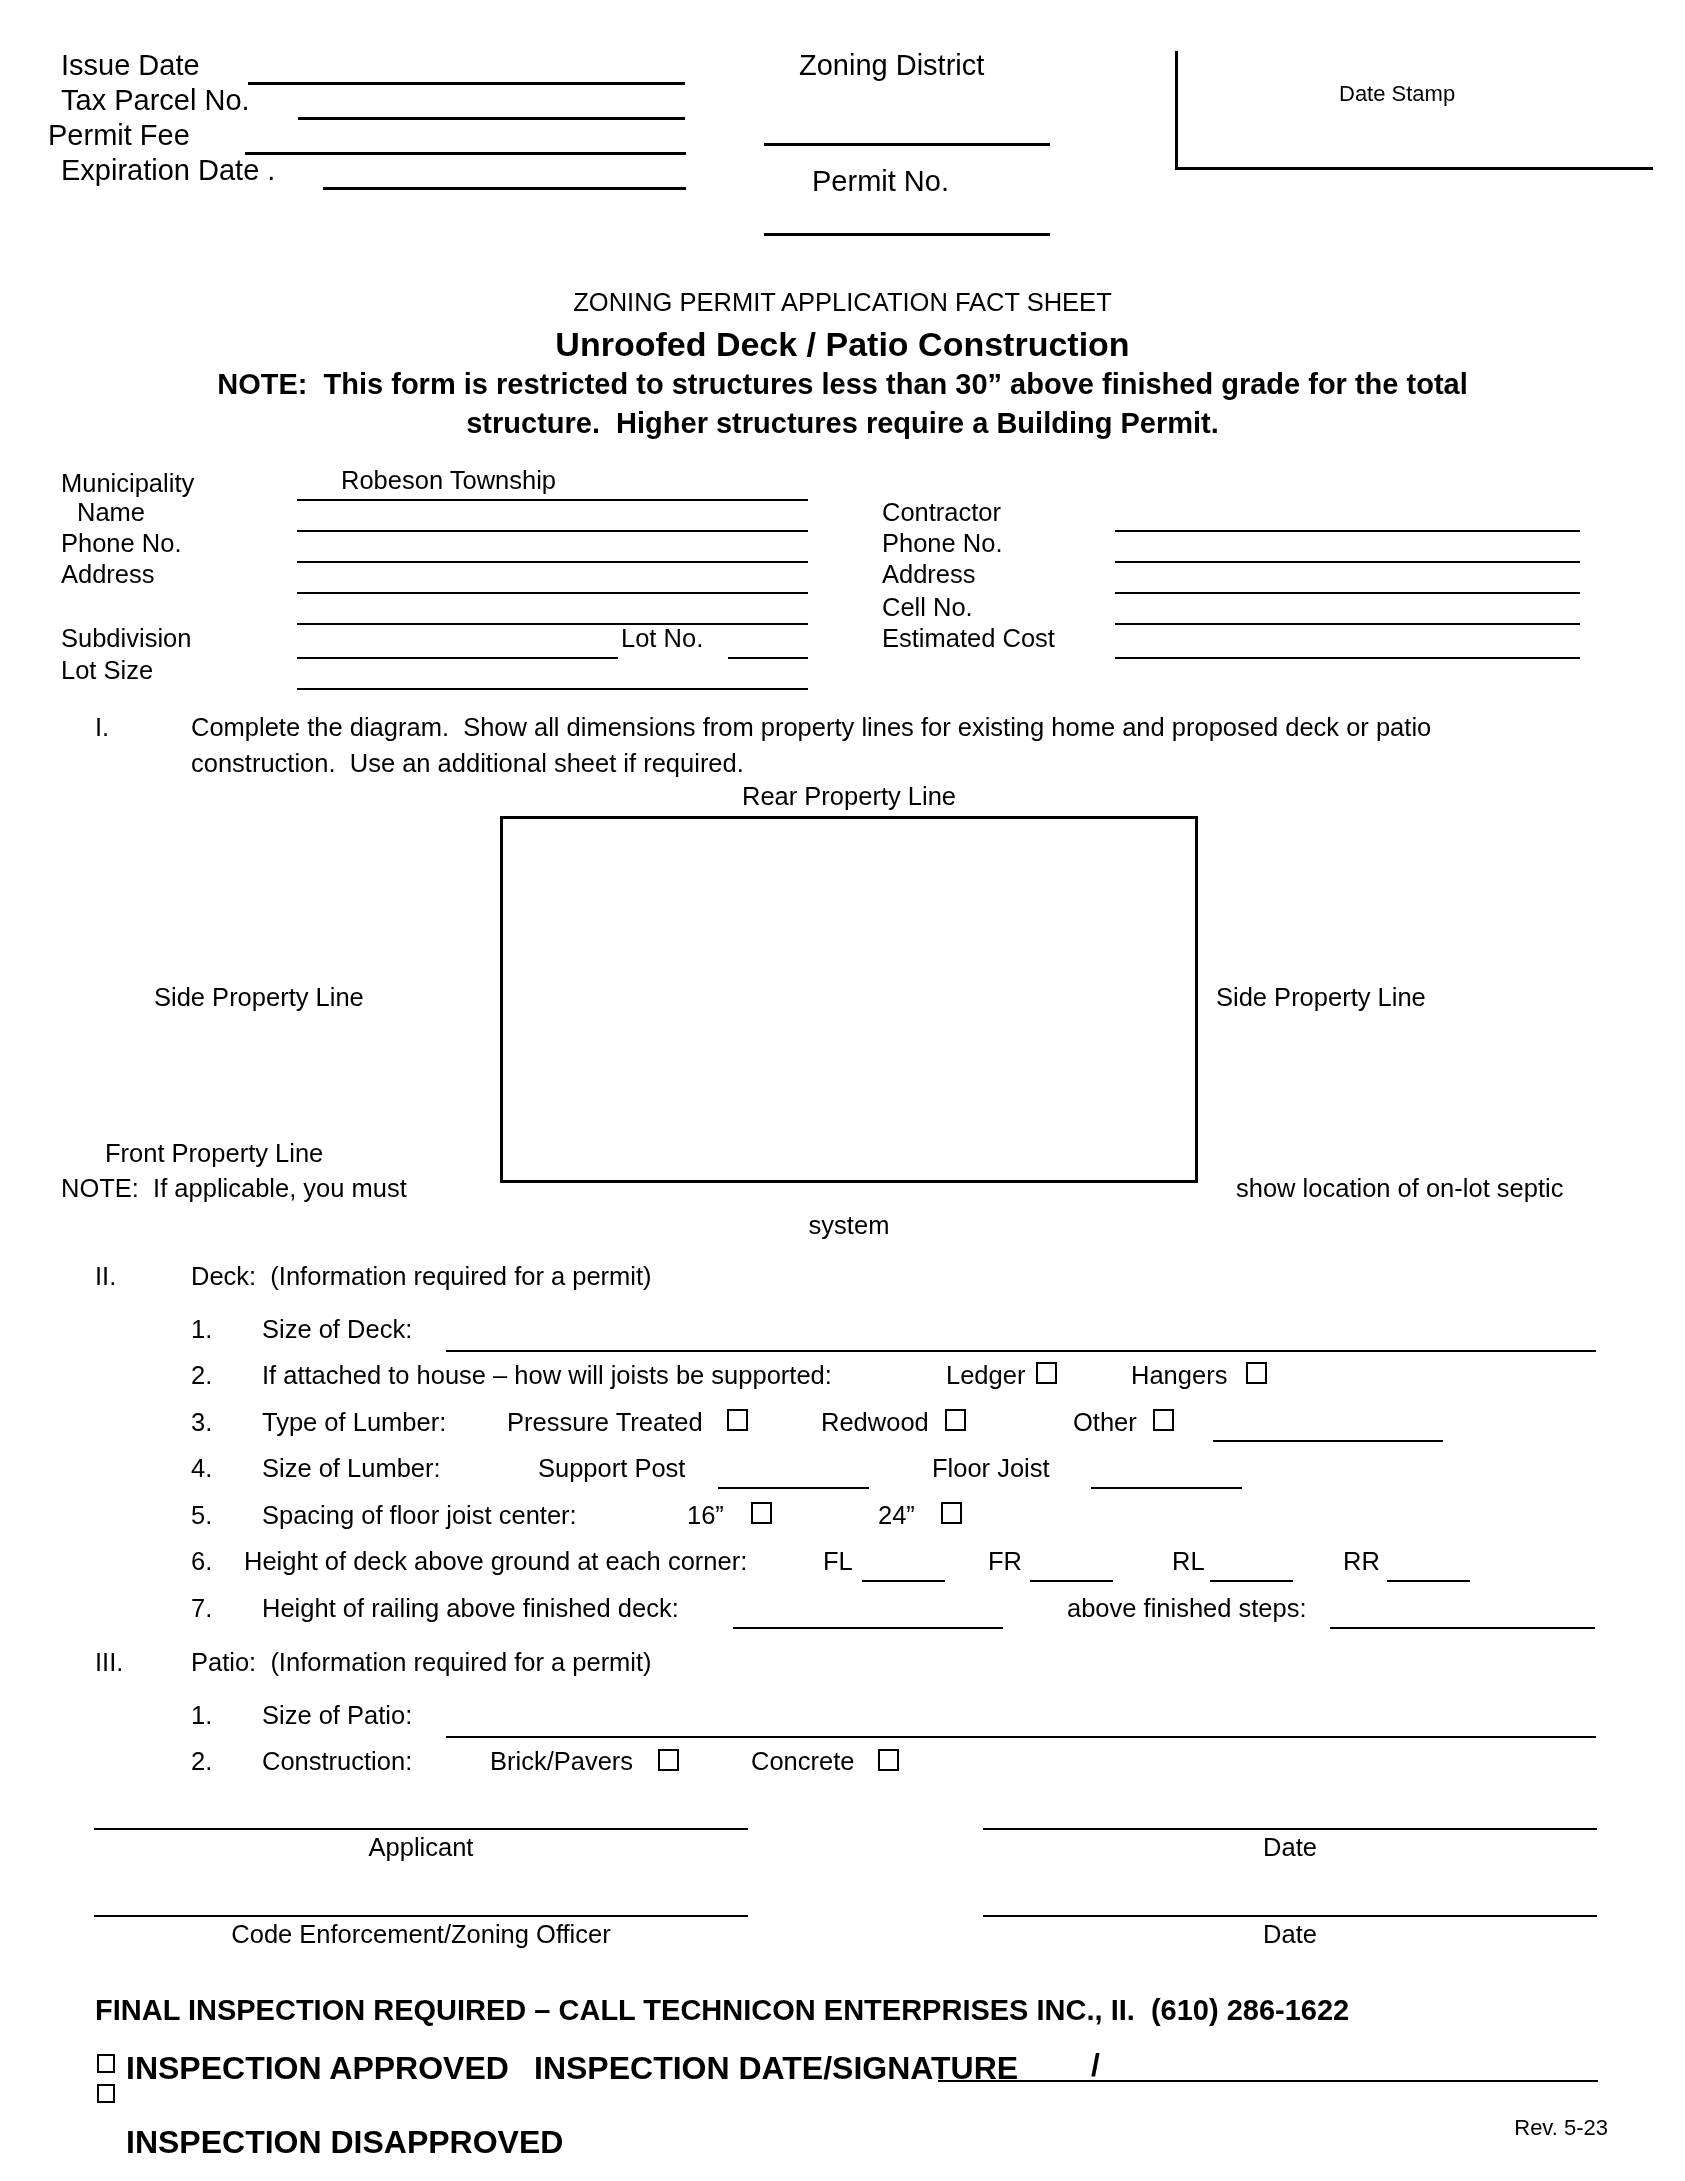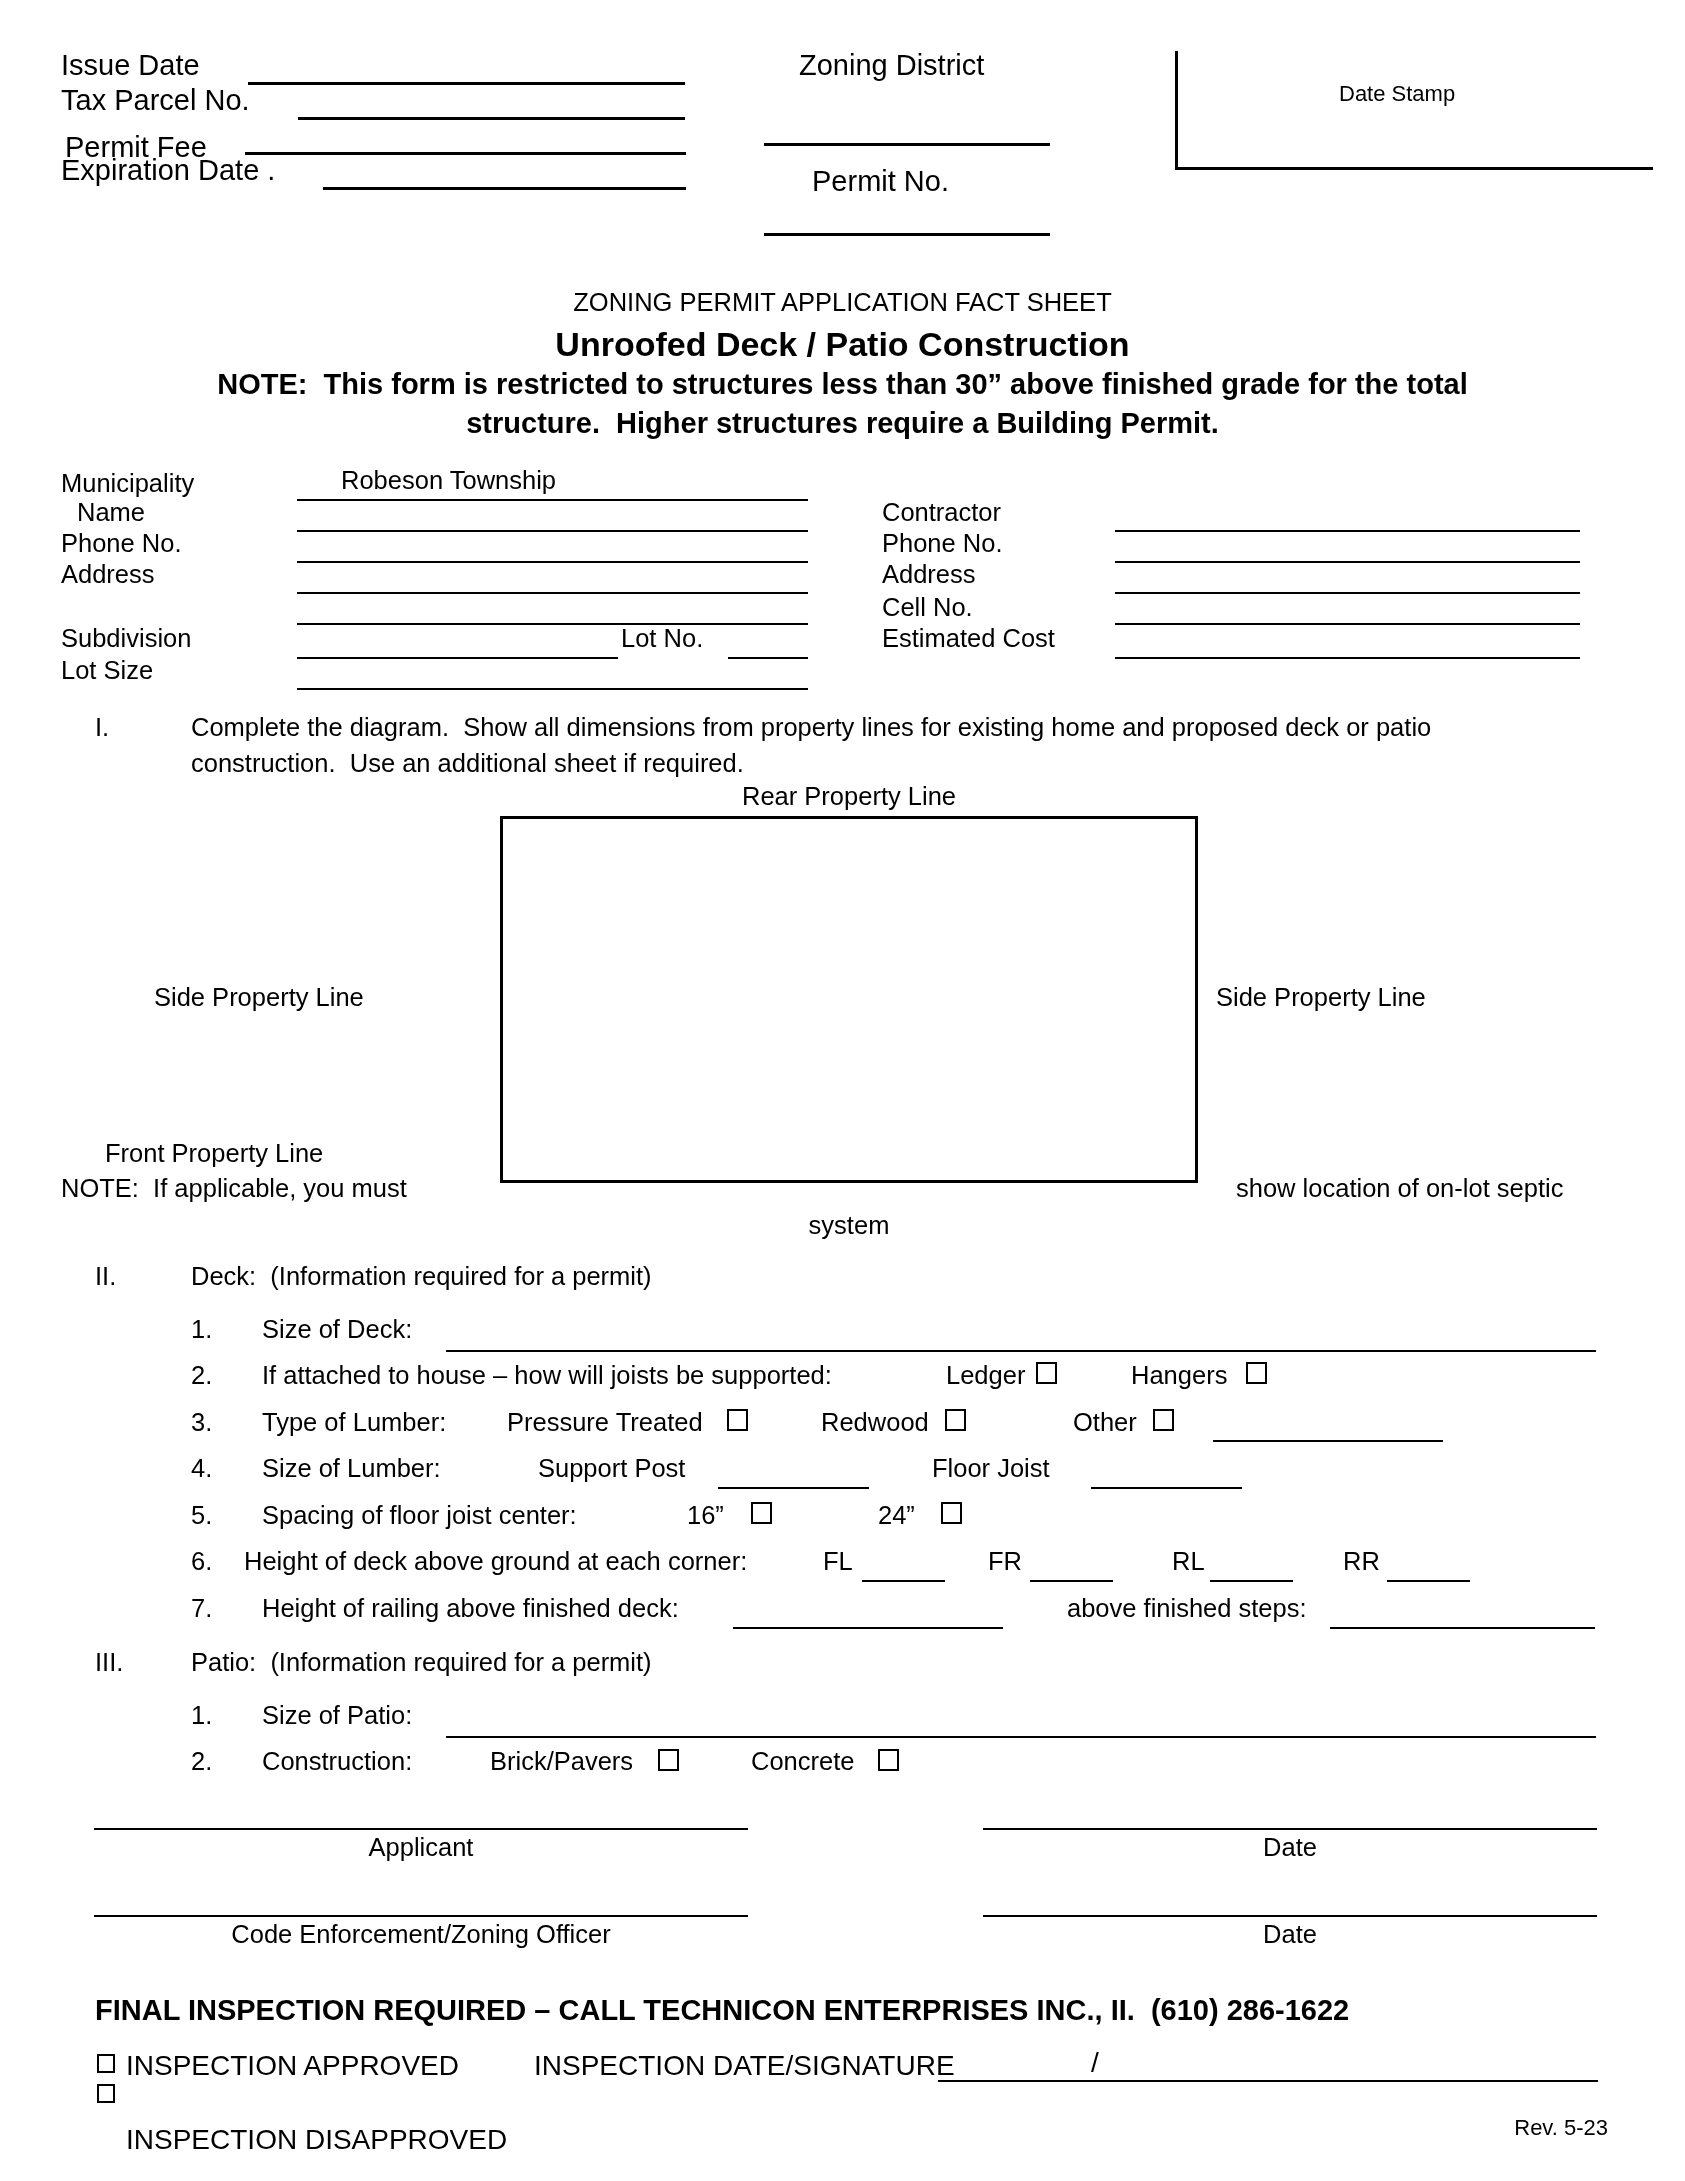--- a/index.html
+++ b/index.html
@@ -46,21 +46,21 @@
 
   
   .f-hdr     { font-size: 29px; }
   .f-stamp   { font-size: 22px; }
   .f-facts   { font-size: 25.5px; }
   .f-title   { font-size: 34px; font-weight: bold; }
   .f-note    { font-size: 29px; font-weight: bold; }
   .f-body    { font-size: 25.5px; }
   .f-diagram { font-size: 25.5px; }
   .f-final   { font-size: 29px; font-weight: bold; }
-  .f-insp    { font-size: 28px; }
+  .f-insp    { font-size: 32px; font-weight: bold; }
   .f-rev     { font-size: 22px; }
 
   
   #diagram-box {
     position: absolute;
     left: 500px;
     top: 816px;
     width: 698px;
     height: 367px;
     border: 3.5px solid #000;
@@ -84,21 +84,21 @@
 <body>
 
 <div id="page">
 
   <div class="abs t f-hdr" style="left:61px; top:51px;">Issue Date</div>
   <div class="rule" style="left:248px; top:82px; width:437px;"></div>
 
   <div class="abs t f-hdr" style="left:61px; top:86px;">Tax Parcel No.</div>
   <div class="rule" style="left:298px; top:117px; width:387px;"></div>
 
-  <div class="abs t f-hdr" style="left:65px; top:121px;margin-top:12px;">Permit Fee</div>
+  <div class="abs t f-hdr" style="left:48px; top:121px;">Permit Fee</div>
   <div class="rule" style="left:245px; top:152px; width:441px;"></div>
 
   <div class="abs t f-hdr" style="left:61px; top:156px;">Expiration Date .</div>
   <div class="rule" style="left:323px; top:187px; width:363px;"></div>
 
   <div class="abs t f-hdr" style="left:799px; top:51px;">Zoning District</div>
   <div class="rule" style="left:764px; top:143px; width:286px;"></div>
 
   <div class="abs t f-hdr" style="left:812px; top:167px;">Permit No.</div>
   <div class="rule" style="left:764px; top:233px; width:286px;"></div>

